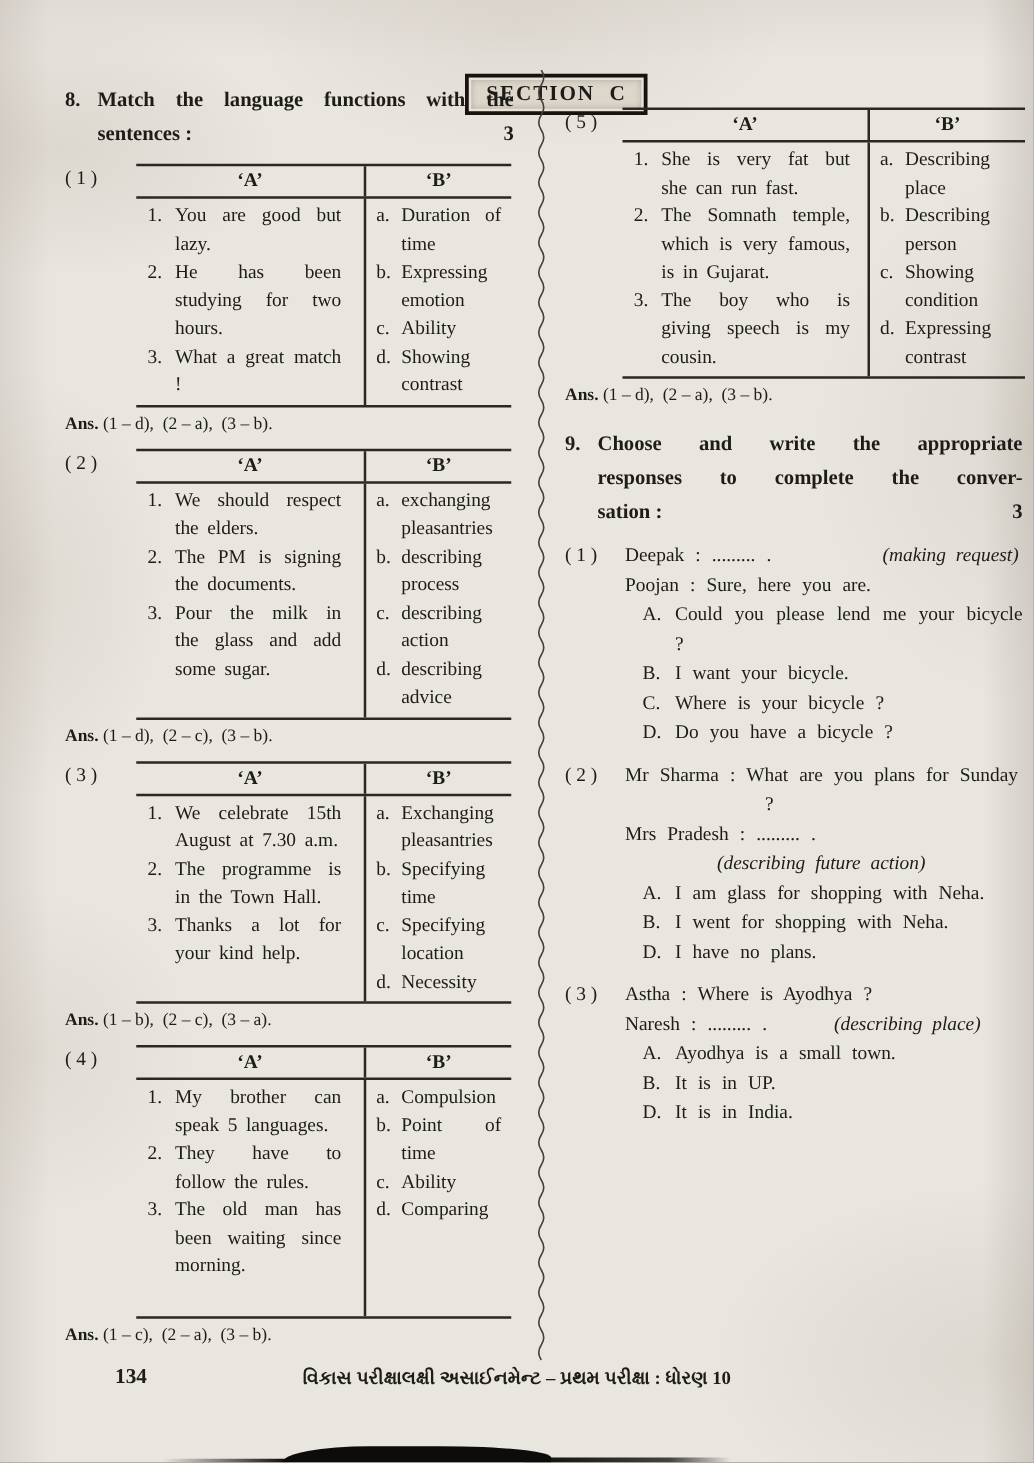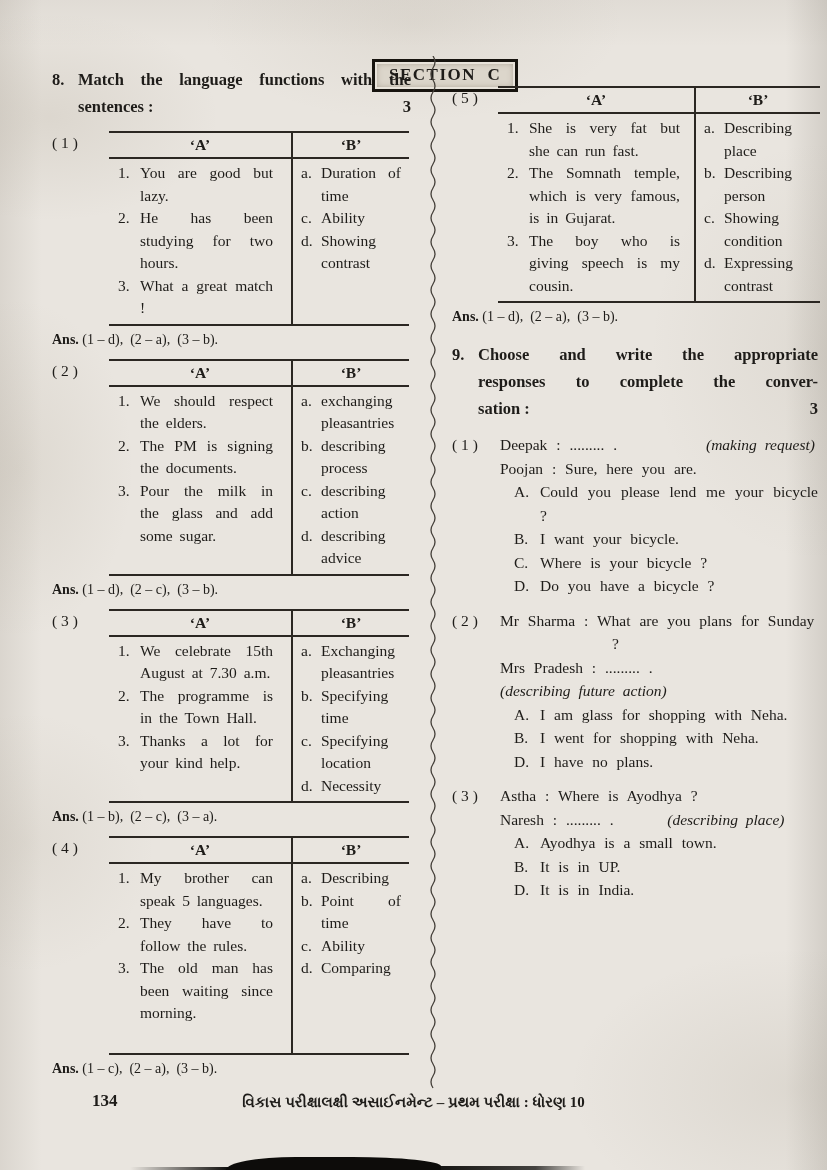--- a/index.html
+++ b/index.html
@@ -60,21 +60,21 @@
   .tbl-wrap.right .ans { margin-left:-46px; }
   .ans .al { font-weight:bold; }
   .ans .at { white-space:pre; }
 
   
   .conv { position:relative; margin-top:11px; padding-left:48px; font-size:15.5px; line-height:23.5px; }
   .conv-label { position:absolute; left:0; top:0; white-space:pre; }
   .sp { padding-left:112px; text-indent:-112px; word-spacing:5px; }
   .sp .hint { float:right; }
   .hint { font-style:italic; word-spacing:4px; }
-  .hint-line { text-align:left; padding-right:4px; }
+  .hint-line { text-align:center; padding-right:4px; }
   .opts { padding-left:14px; }
   .opt { padding-left:26px; text-indent:-26px; text-align:justify; word-spacing:5px; }
   .opt .mk { display:inline-block; width:26px; text-indent:0; }
 
   
   .squiggle { position:absolute; left:428px; top:56px; }
 
   
   .pgnum { position:absolute; left:52px; top:1091px; font-weight:bold; font-size:17px;margin-left:40px; }
   .foot  { position:absolute; left:0; right:0; top:1094px; text-align:center;
@@ -120,20 +120,21 @@
           <div class="cb">‘B’</div>
         </div>
         <div class="tbody">
           <div class="ba">
             <div class="mi"><span class="mk">1.</span><span>You are good but lazy.</span></div>
             <div class="mi"><span class="mk">2.</span><span>He has been studying for two hours.</span></div>
             <div class="mi"><span class="mk">3.</span><span>What a great match !</span></div>
           </div>
           <div class="bb">
             <div class="bi"><span class="mk">a.</span><span>Duration of time</span></div>
+            <div class="bi"><span class="mk">b.</span><span>Expressing emotion</span></div>
             <div class="bi"><span class="mk">c.</span><span>Ability</span></div>
             <div class="bi"><span class="mk">d.</span><span>Showing contrast</span></div>
           </div>
         </div>
       </div>
       <div class="ans"><span class="al">Ans.</span> <span class="at">(1 – d),  (2 – a),  (3 – b).</span></div>
     </div>
 
     <div class="tbl-wrap">
       <span class="tbl-label">( 2 )</span>
@@ -190,21 +191,21 @@
           <div class="ca">‘A’</div>
           <div class="cb">‘B’</div>
         </div>
         <div class="tbody">
           <div class="ba pad-b">
             <div class="mi"><span class="mk">1.</span><span>My brother can speak 5 languages.</span></div>
             <div class="mi"><span class="mk">2.</span><span>They have to follow the rules.</span></div>
             <div class="mi"><span class="mk">3.</span><span>The old man has been waiting since morning.</span></div>
           </div>
           <div class="bb">
-            <div class="bi"><span class="mk">a.</span><span>Describing</span></div>
+            <div class="bi"><span class="mk">a.</span><span>Compulsion</span></div>
             <div class="bi"><span class="mk">b.</span><span>Point of time</span></div>
             <div class="bi"><span class="mk">c.</span><span>Ability</span></div>
             <div class="bi"><span class="mk">d.</span><span>Comparing</span></div>
           </div>
         </div>
       </div>
       <div class="ans"><span class="al">Ans.</span> <span class="at">(1 – c),  (2 – a),  (3 – b).</span></div>
     </div>
 
   </div>

